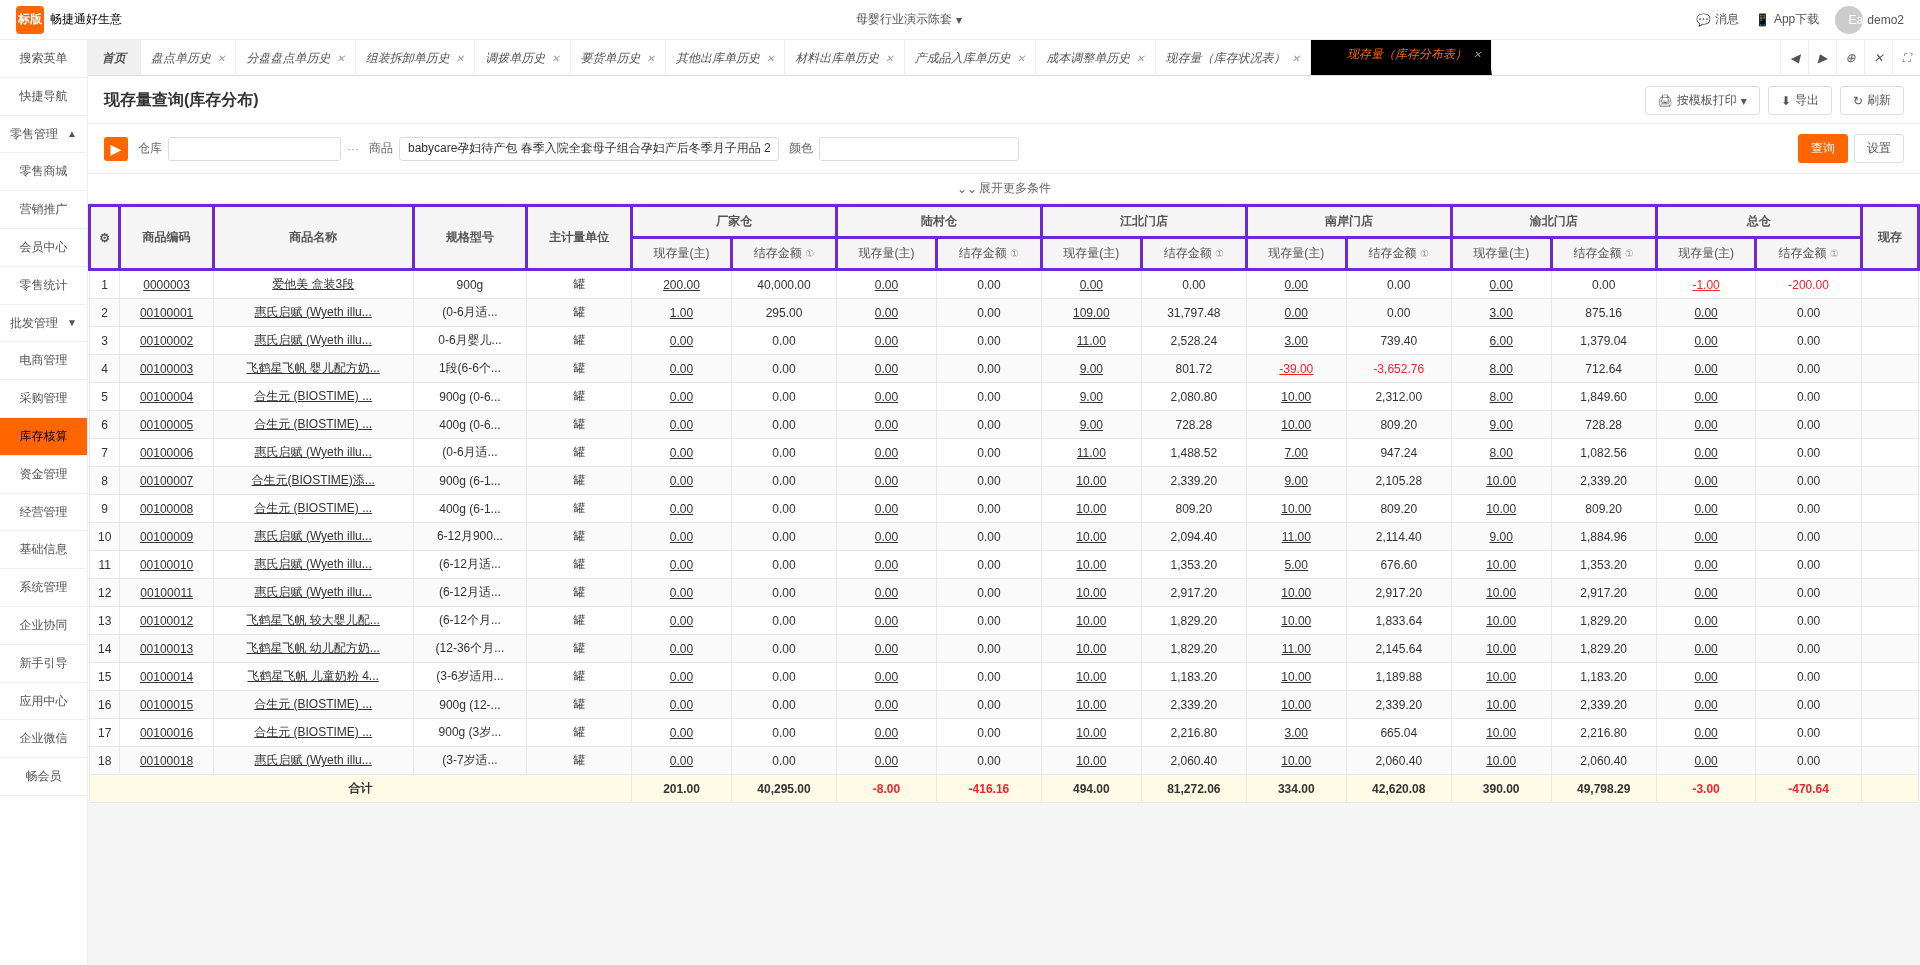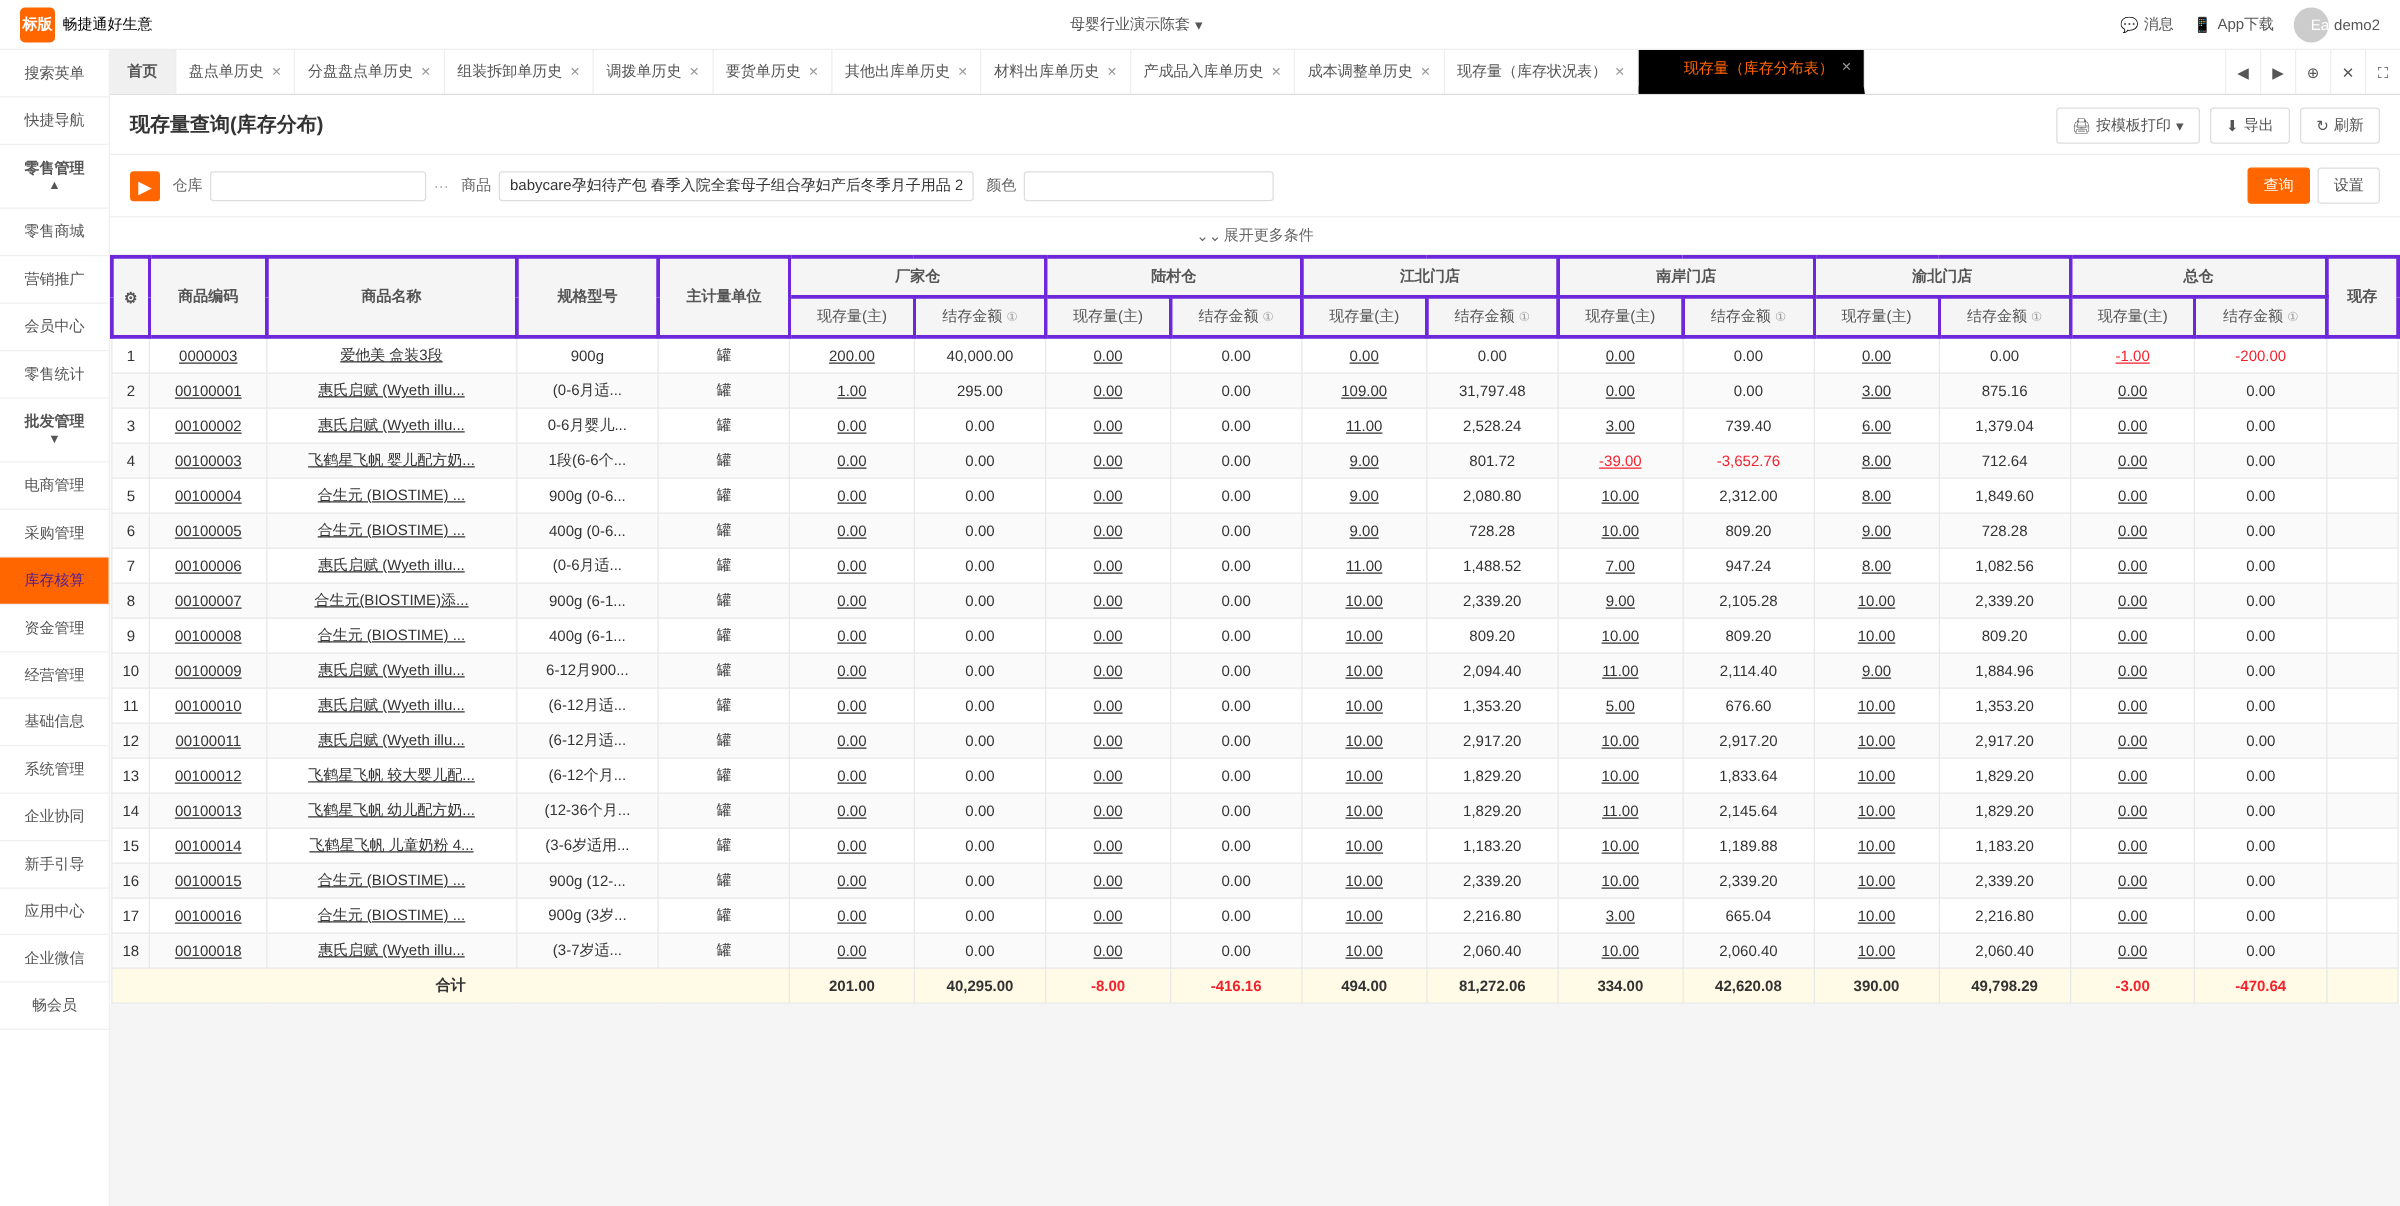--- a/index.html
+++ b/index.html
@@ -37,35 +37,35 @@
       z-index: 99;
     }
     .sidebar-item {
       padding: 10px 6px;
       text-align: center;
       cursor: pointer;
       color: #555;
       border-bottom: 1px solid #f0f0f0;
       line-height: 1.4;
     }
-    .sidebar-item.active { background: #ff6600; color: #4c1d95; }
-    .sidebar-item.group-header { display: flex; justify-content: space-between; align-items: center; padding: 10px 10px; font-weight: bold; flex-direction: column; }
+    .sidebar-item.active { background: #ff6600; color: #000000; }
+    .sidebar-item.group-header { display: flex; justify-content: space-between; align-items: center; padding: 10px 10px; font-weight: normal; }
     .sidebar-item.group-header .arrow { font-size: 10px; }
 
     
     #tabbar {
       position: fixed;
       top: 40px; left: 88px; right: 0;
       height: 36px;
       background: #fff;
       border-bottom: 1px solid #ddd;
       display: flex;
-      align-items: center;
       overflow: hidden;
       z-index: 98;
+      font-style: italic;
     }
     .tab-item {
       height: 36px;
       padding: 0 10px;
       display: flex;
       align-items: center;
       gap: 4px;
       white-space: nowrap;
       border-right: 1px solid #eee;
       cursor: pointer;

